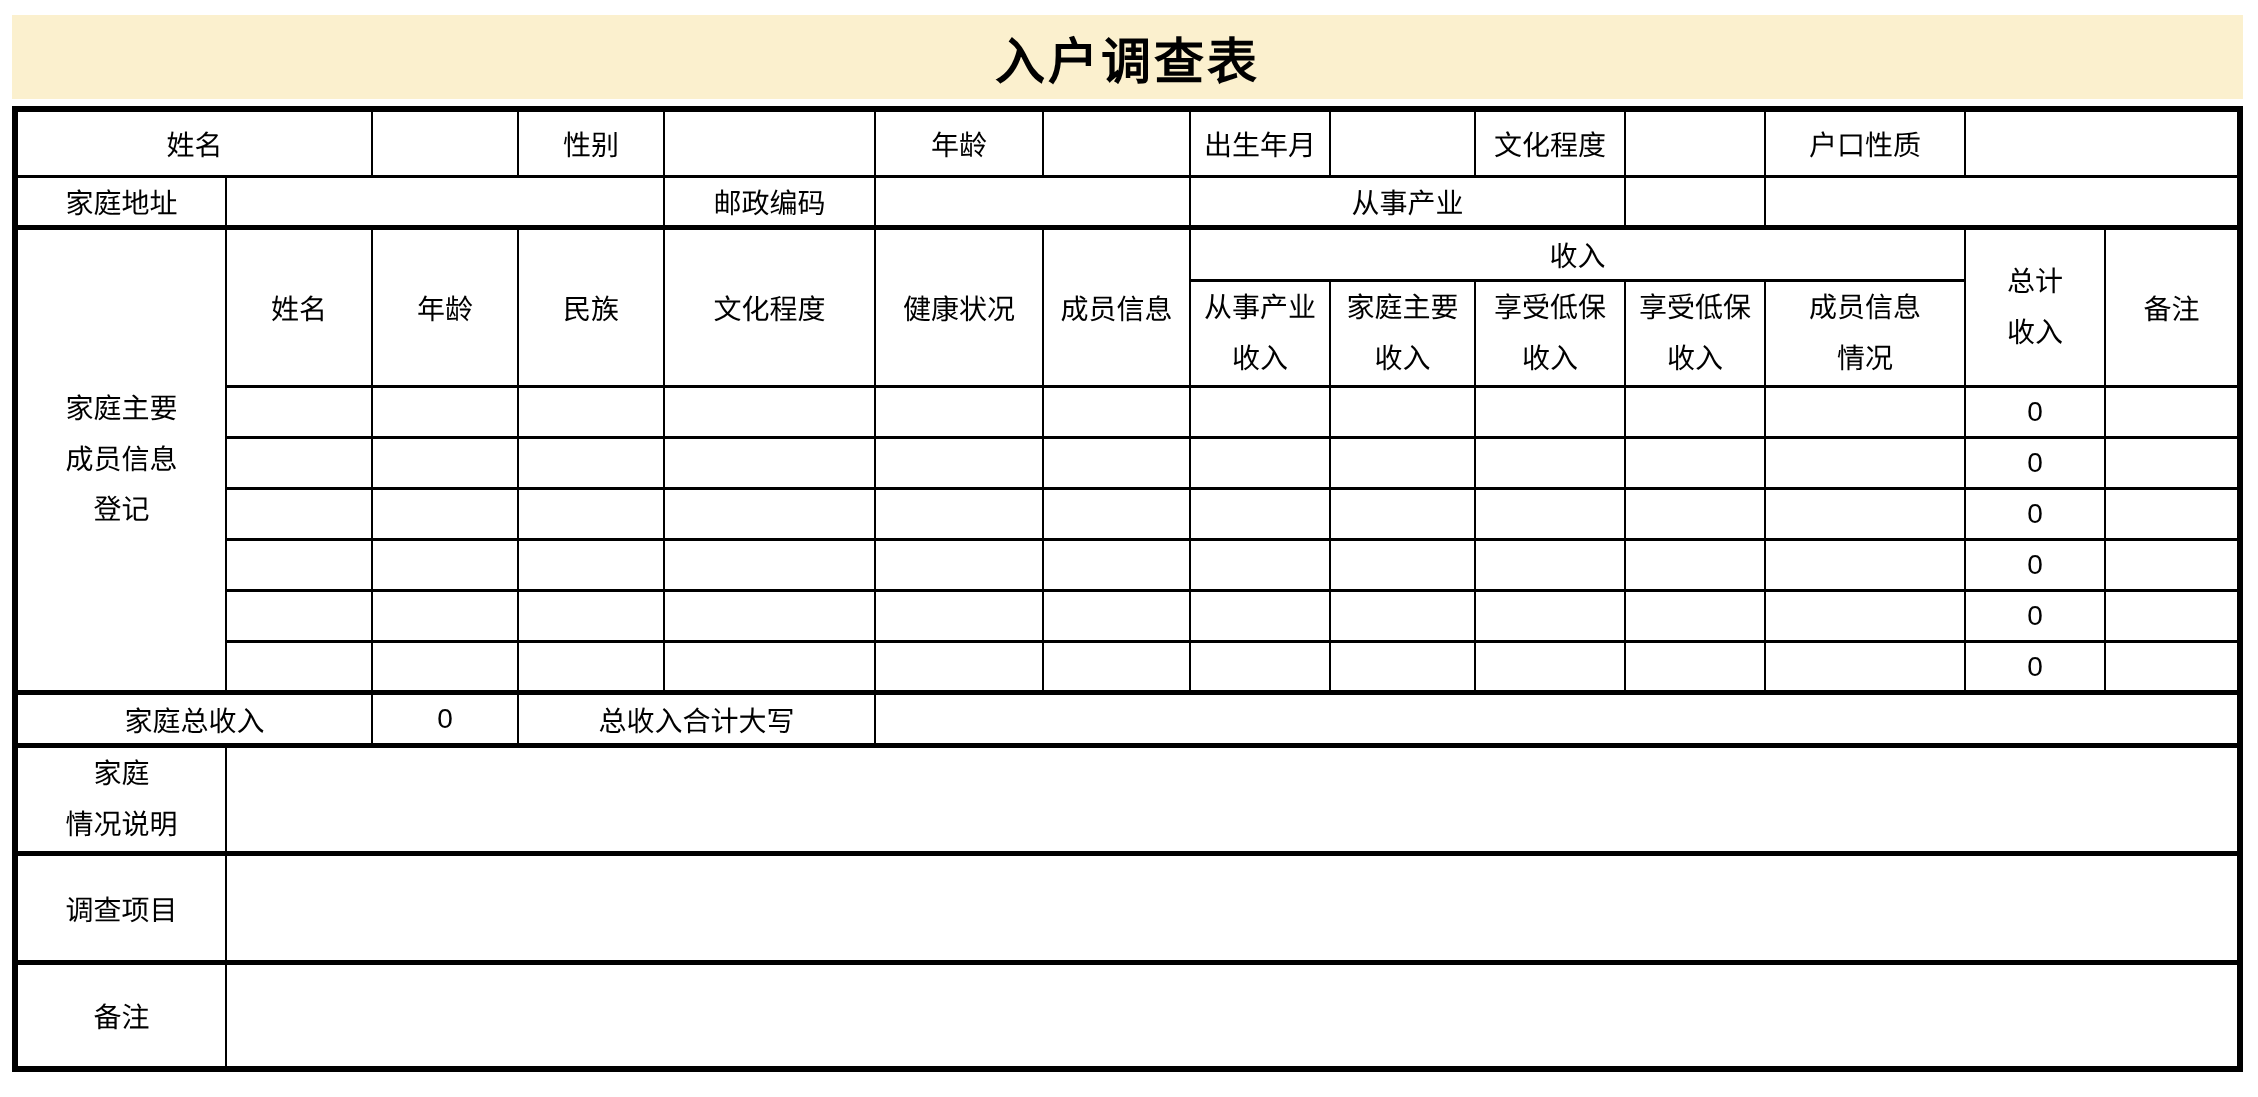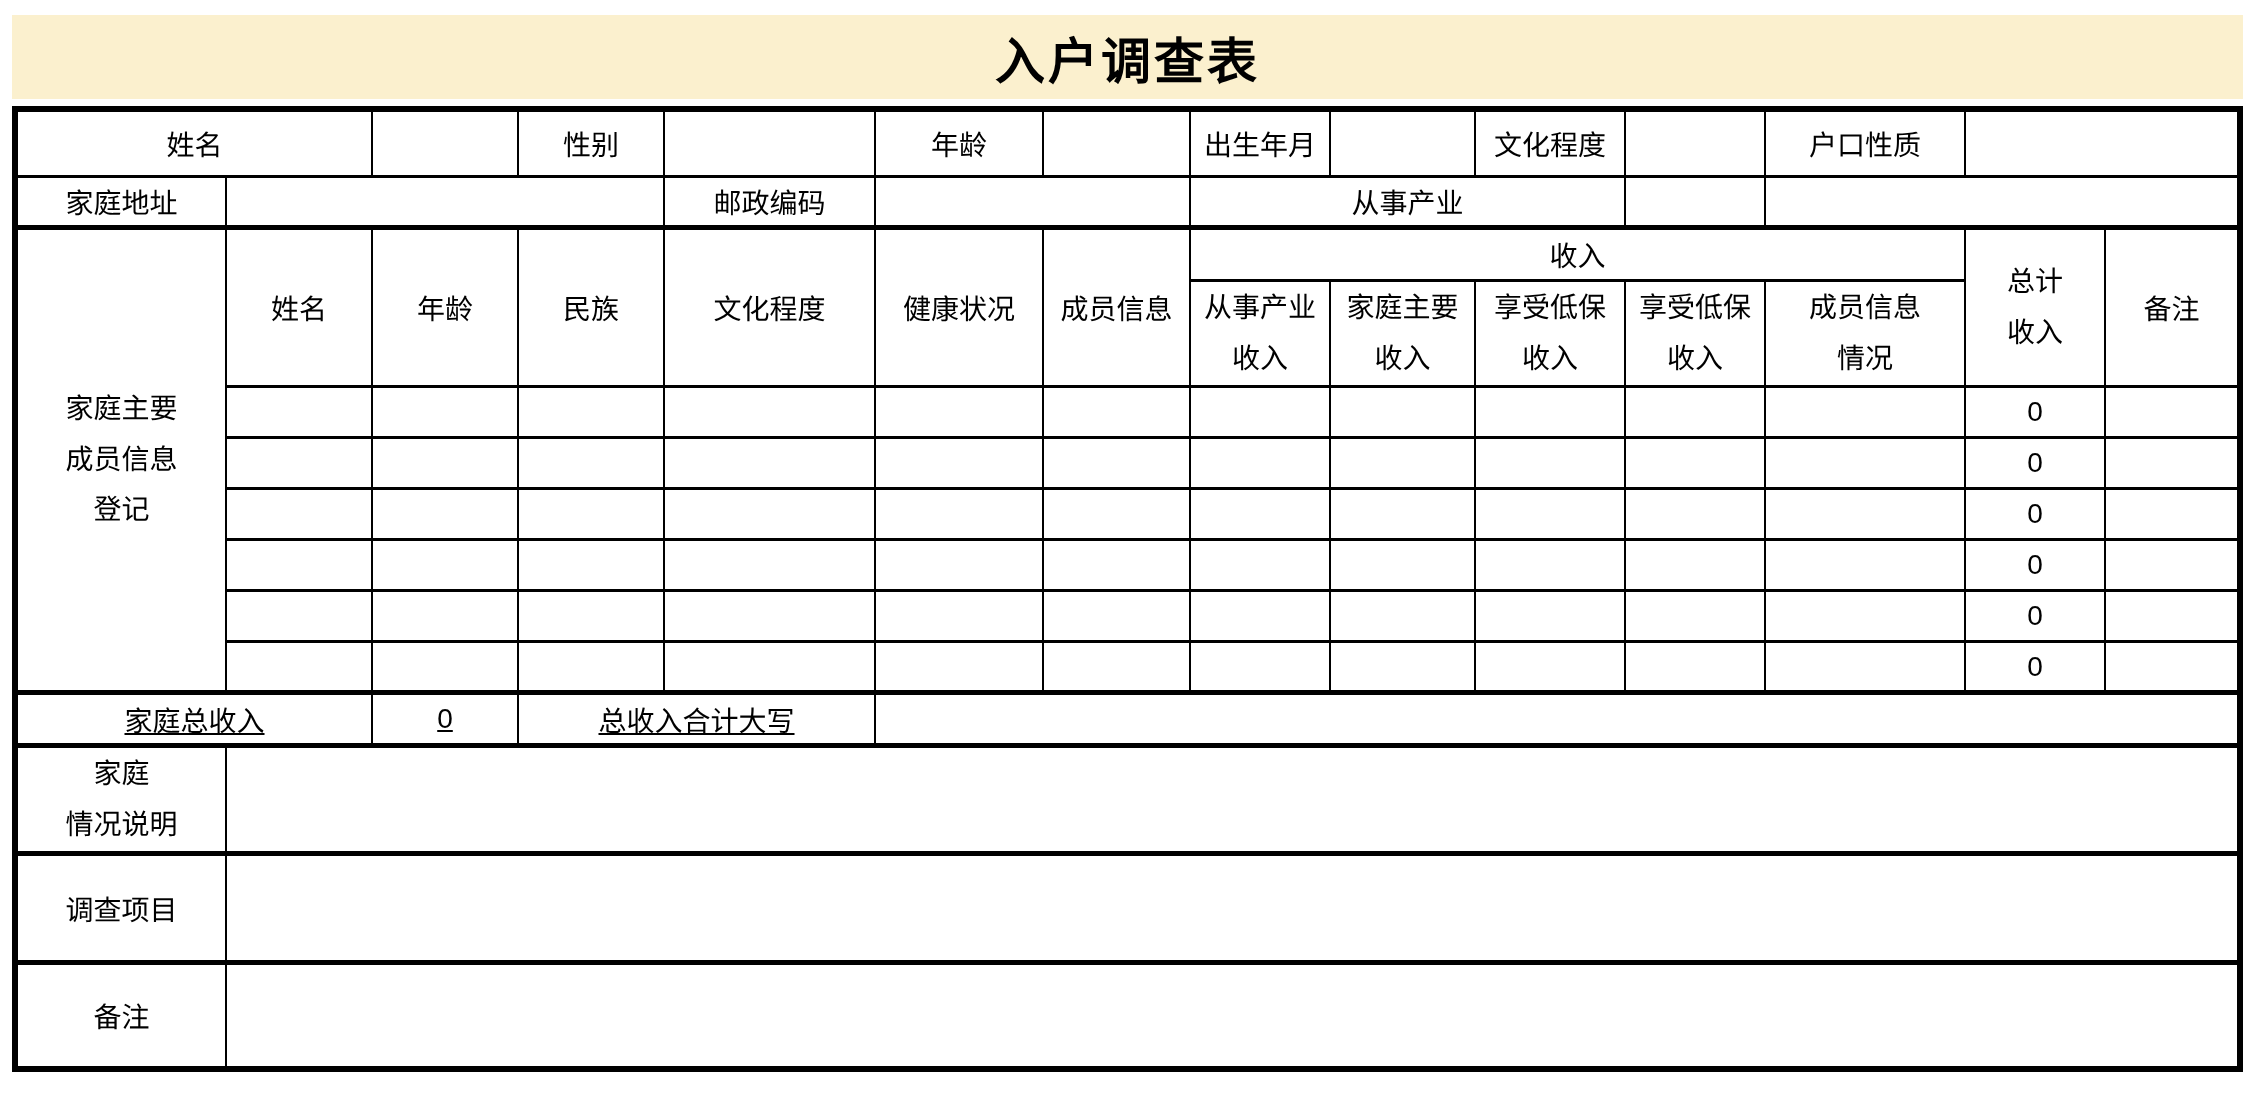--- a/index.html
+++ b/index.html
@@ -15,21 +15,21 @@
      border-top:3px solid #000;border-bottom:3px solid #000;
      text-align:center;vertical-align:middle;font-size:28px;
      padding:0 4px;overflow:hidden;}
   .ml{white-space:pre-line;line-height:1.85;}
   .side-label{white-space:pre-line;line-height:1.8;}
   tr.r1{height:67px;}
   tr.r2{height:51px;}
   tr.rh1{height:53px;}
   tr.rh2{height:105px;}
   tr.r-data{height:51px;}
-  tr.r-summary{height:53px;text-decoration:underline;}
+  tr.r-summary{height:53px;}
   tr.r-note{height:108px;}
   tr.r-survey{height:109px;}
   tr.r-remark{height:106px;}
   tr.r2 td{border-bottom:5px solid #000;}
   tr.r-summary td{border-top:5px solid #000;border-bottom:5px solid #000;}
   tr.r-note td{border-bottom:5px solid #000;}
   tr.r-survey td{border-bottom:5px solid #000;}
 </style>
 </head>
 <body>

